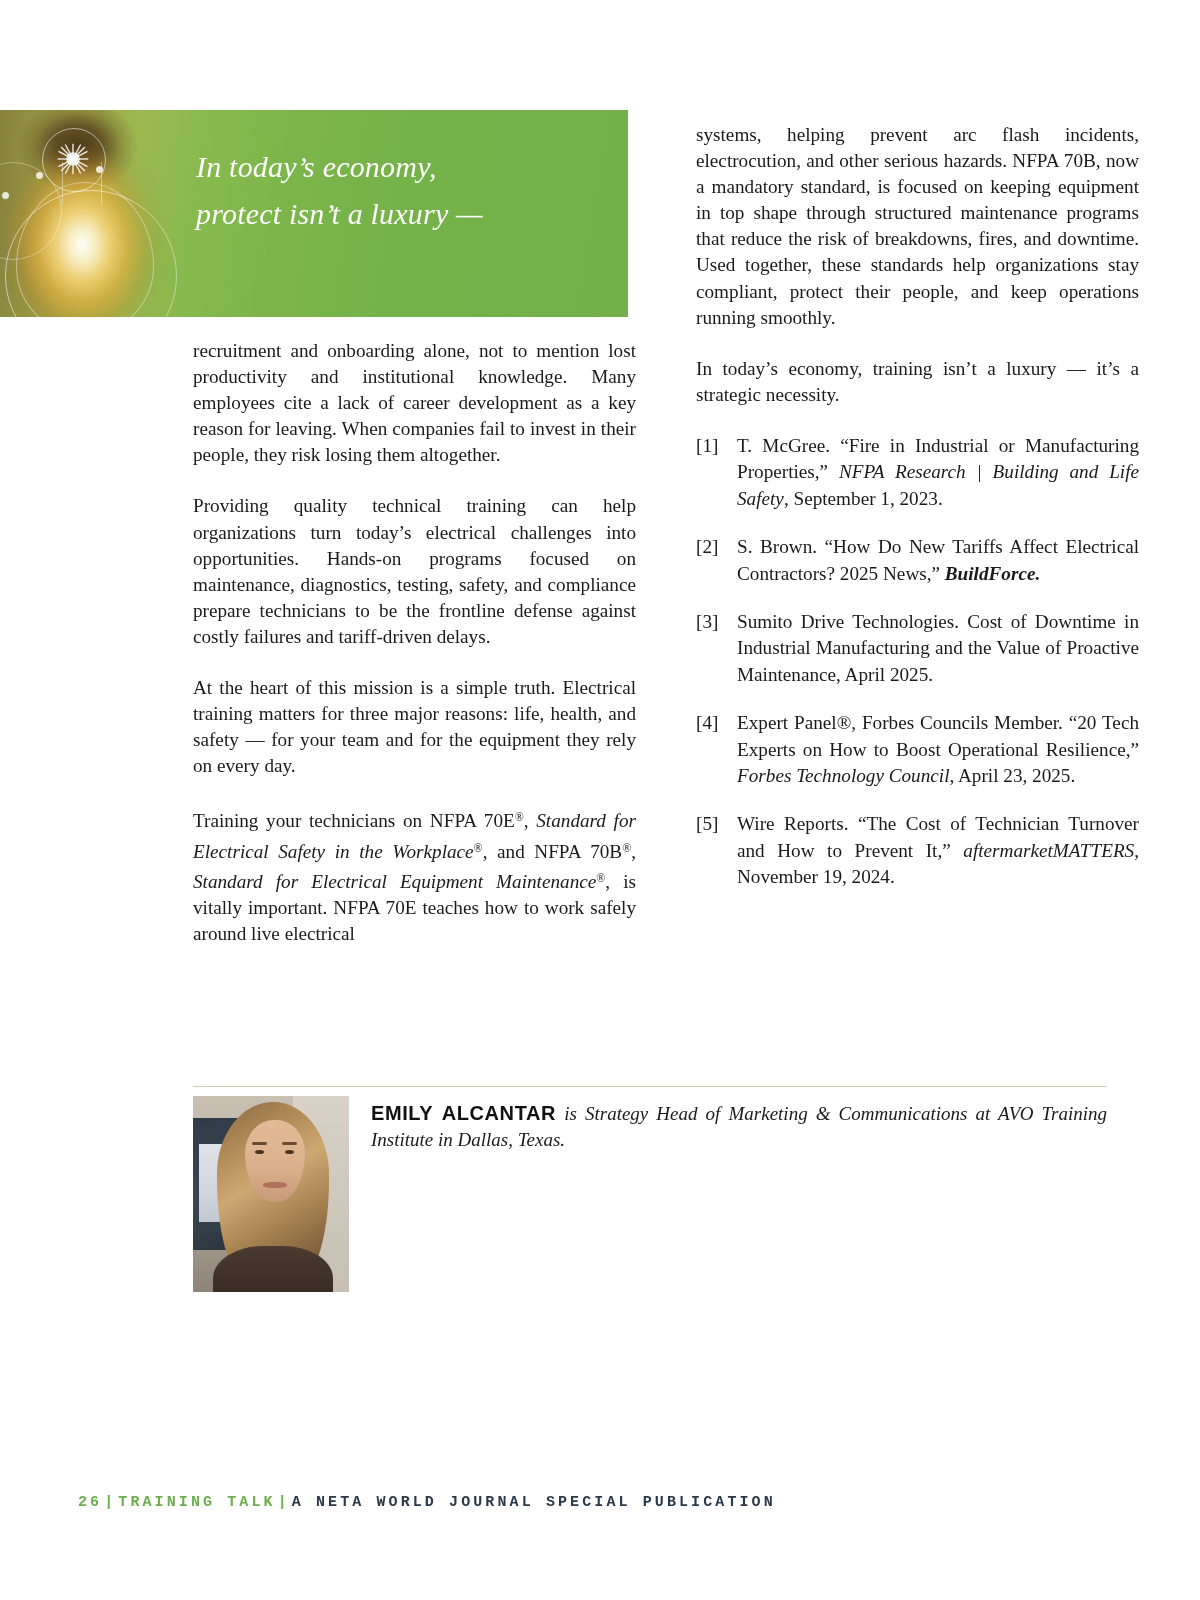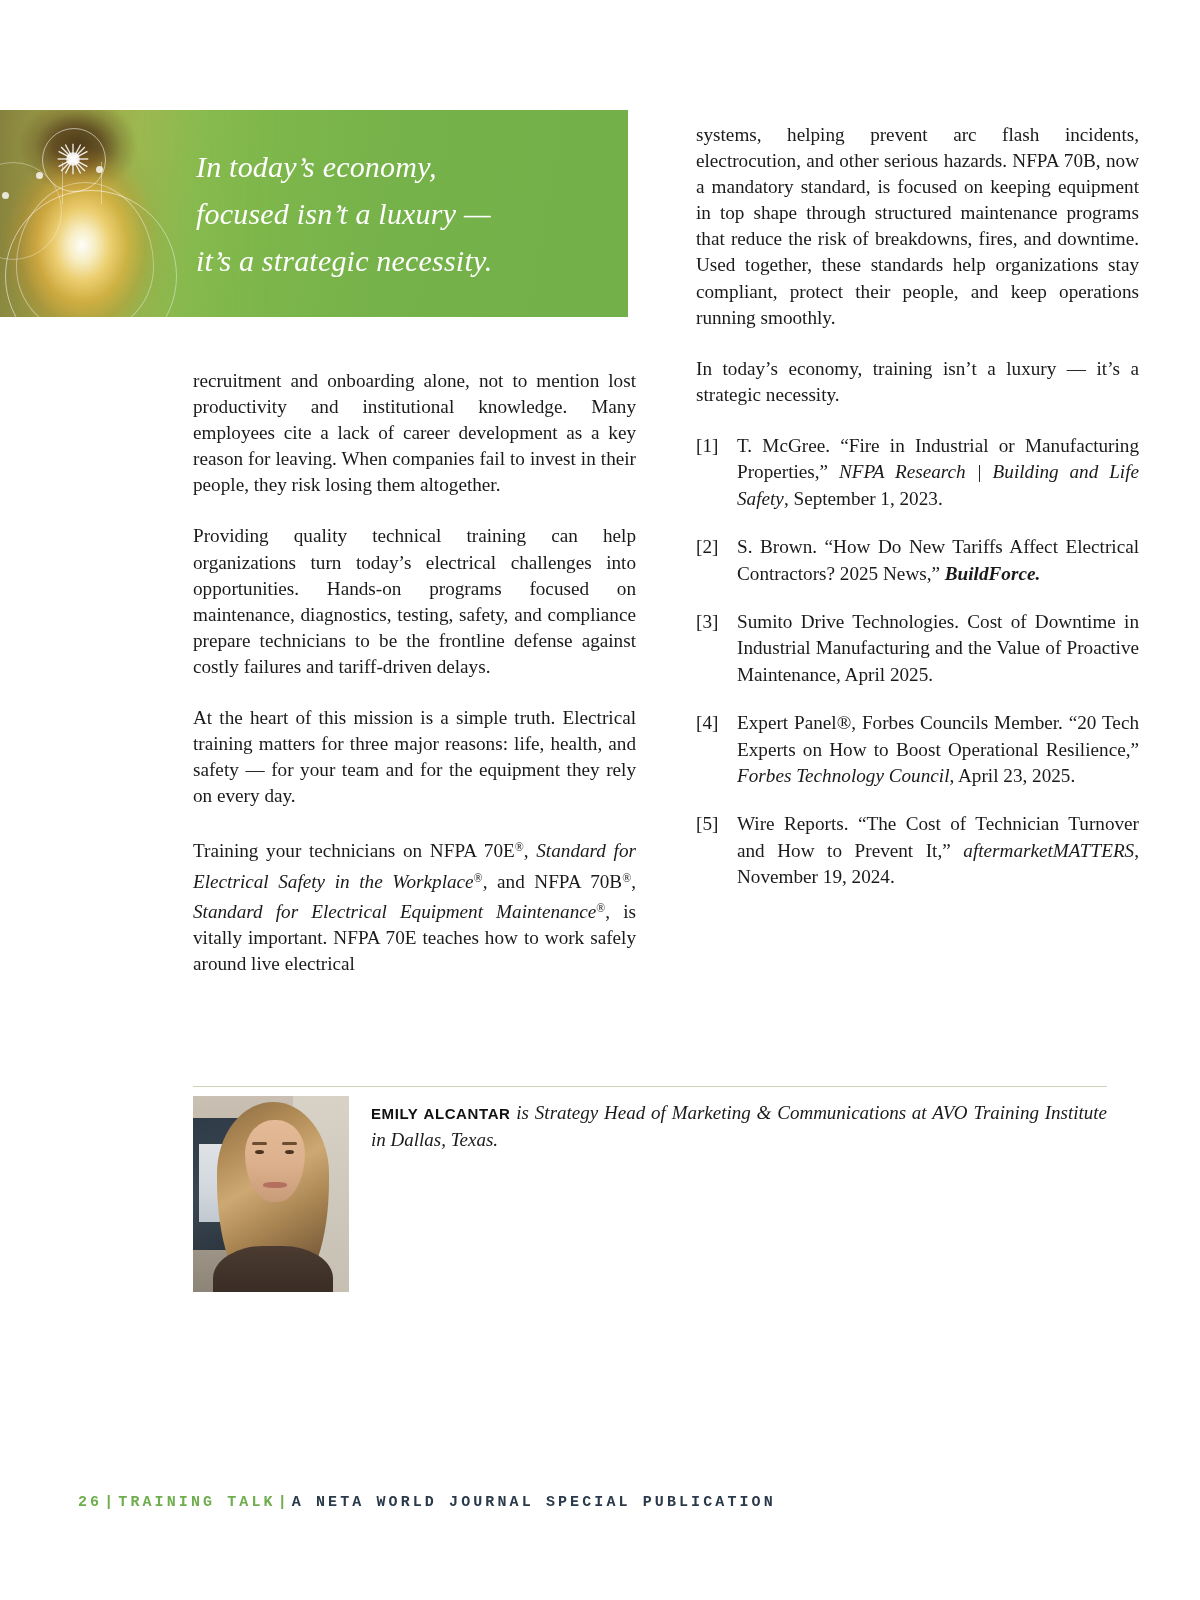--- a/index.html
+++ b/index.html
@@ -121,21 +121,21 @@
   
   .col {
     position: absolute;
     width: 443px;
     font-size: 19.2px;
     line-height: 26.1px;
     text-align: justify;
     text-justify: inter-word;
     hyphens: none;
   }
-  .col-left  { left: 193px; top: 368px; }
+  .col-left  { left: 193px; top: 338px; }
   .col-right { left: 696px; top: 122px; }
 
   .col p {
     margin: 0 0 25px 0;
   }
   .col p:last-child { margin-bottom: 16px; }
 
   .section-head {
     font-family: "Liberation Sans", "DejaVu Sans", sans-serif;
     font-weight: bold;
@@ -274,21 +274,21 @@
     font-size: 19px;
     line-height: 26px;
     font-style: italic;
     text-align: justify;
     padding-top: 4px;
   }
   .bio-name {
     font-family: "Liberation Sans", "DejaVu Sans", sans-serif;
     font-style: normal;
     font-weight: bold;
-    font-size: 15px;
+    font-size: 20px;
     letter-spacing: 0.6px;
     color: #111111;
   }
 
   
   .footer {
     position: absolute;
     left: 78px;
     top: 1494px;
     font-family: Liberation Mono, monospace;
@@ -325,22 +325,21 @@
           <line x1="3" y1="29" x2="37" y2="11"></line>
         </g>
         <circle cx="20" cy="20" r="8" fill="rgba(255,255,255,0.82)"></circle>
       </svg>
       <div class="node n1"></div>
       <div class="node n2"></div>
       <div class="node n3"></div>
     </div>
     <div class="banner-quote">
       <div>In today’s economy,</div>
-      <div>focused isn’t a luxury —</div>
-      <div>it’s a strategic necessity.</div>
+      <div>protect isn’t a luxury —</div>
     </div>
   </div>
 
   <div class="col col-left">
     <p>recruitment and onboarding alone, not to mention lost productivity and institutional knowledge. Many employees cite a lack of career development as a key reason for leaving. When companies fail to invest in their people, they risk losing them altogether.</p>
     <p>Providing quality technical training can help organizations turn today’s electrical challenges into opportunities. Hands-on programs focused on maintenance, diagnostics, testing, safety, and compliance prepare technicians to be the frontline defense against costly failures and tariff-driven delays.</p>
     <p>At the heart of this mission is a simple truth. Electrical training matters for three major reasons: life, health, and safety — for your team and for the equipment they rely on every day.</p>
     <p><span>Training your technicians on NFPA 70E</span><span class="reg">®</span><span>, </span><em>Standard for Electrical Safety in the Workplace</em><span class="reg">®</span><span>, and NFPA 70B</span><span class="reg">®</span><span>, </span><em>Standard for Electrical Equipment Maintenance</em><span class="reg">®</span><span>, is vitally important. NFPA 70E teaches how to work safely around live electrical</span></p>
   </div>
 

